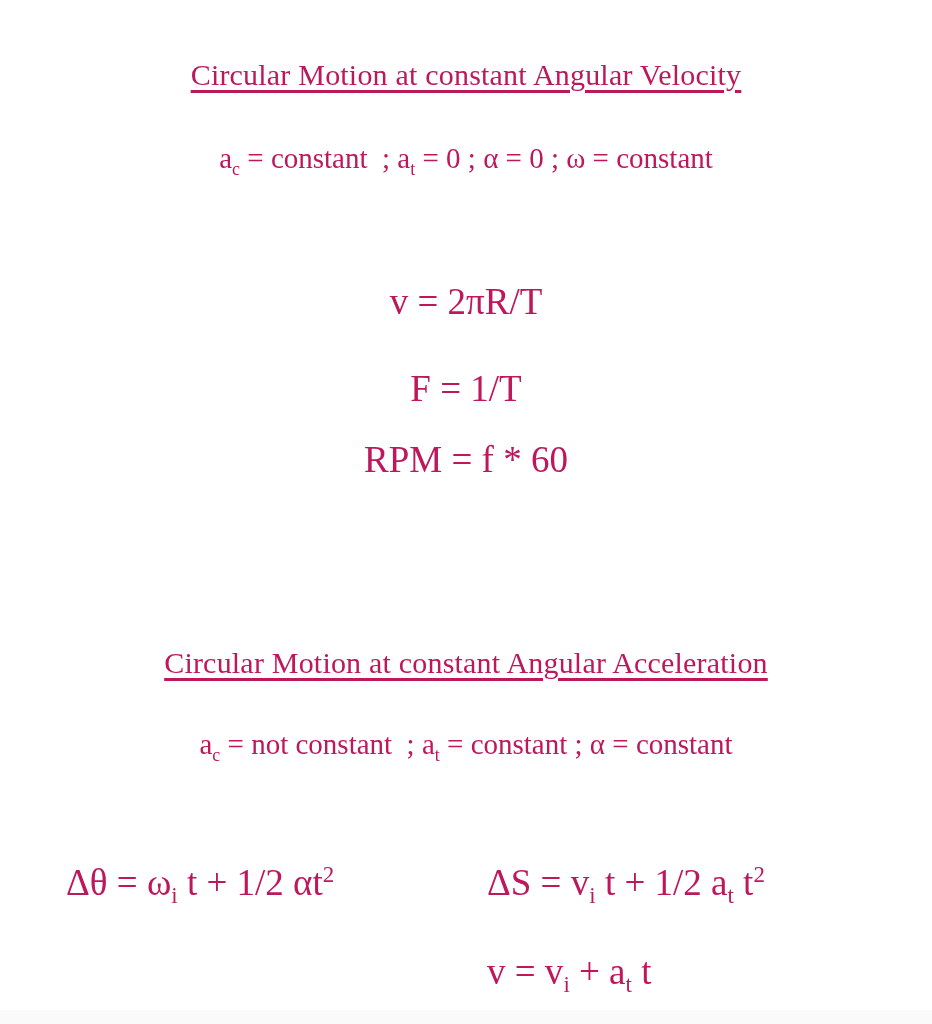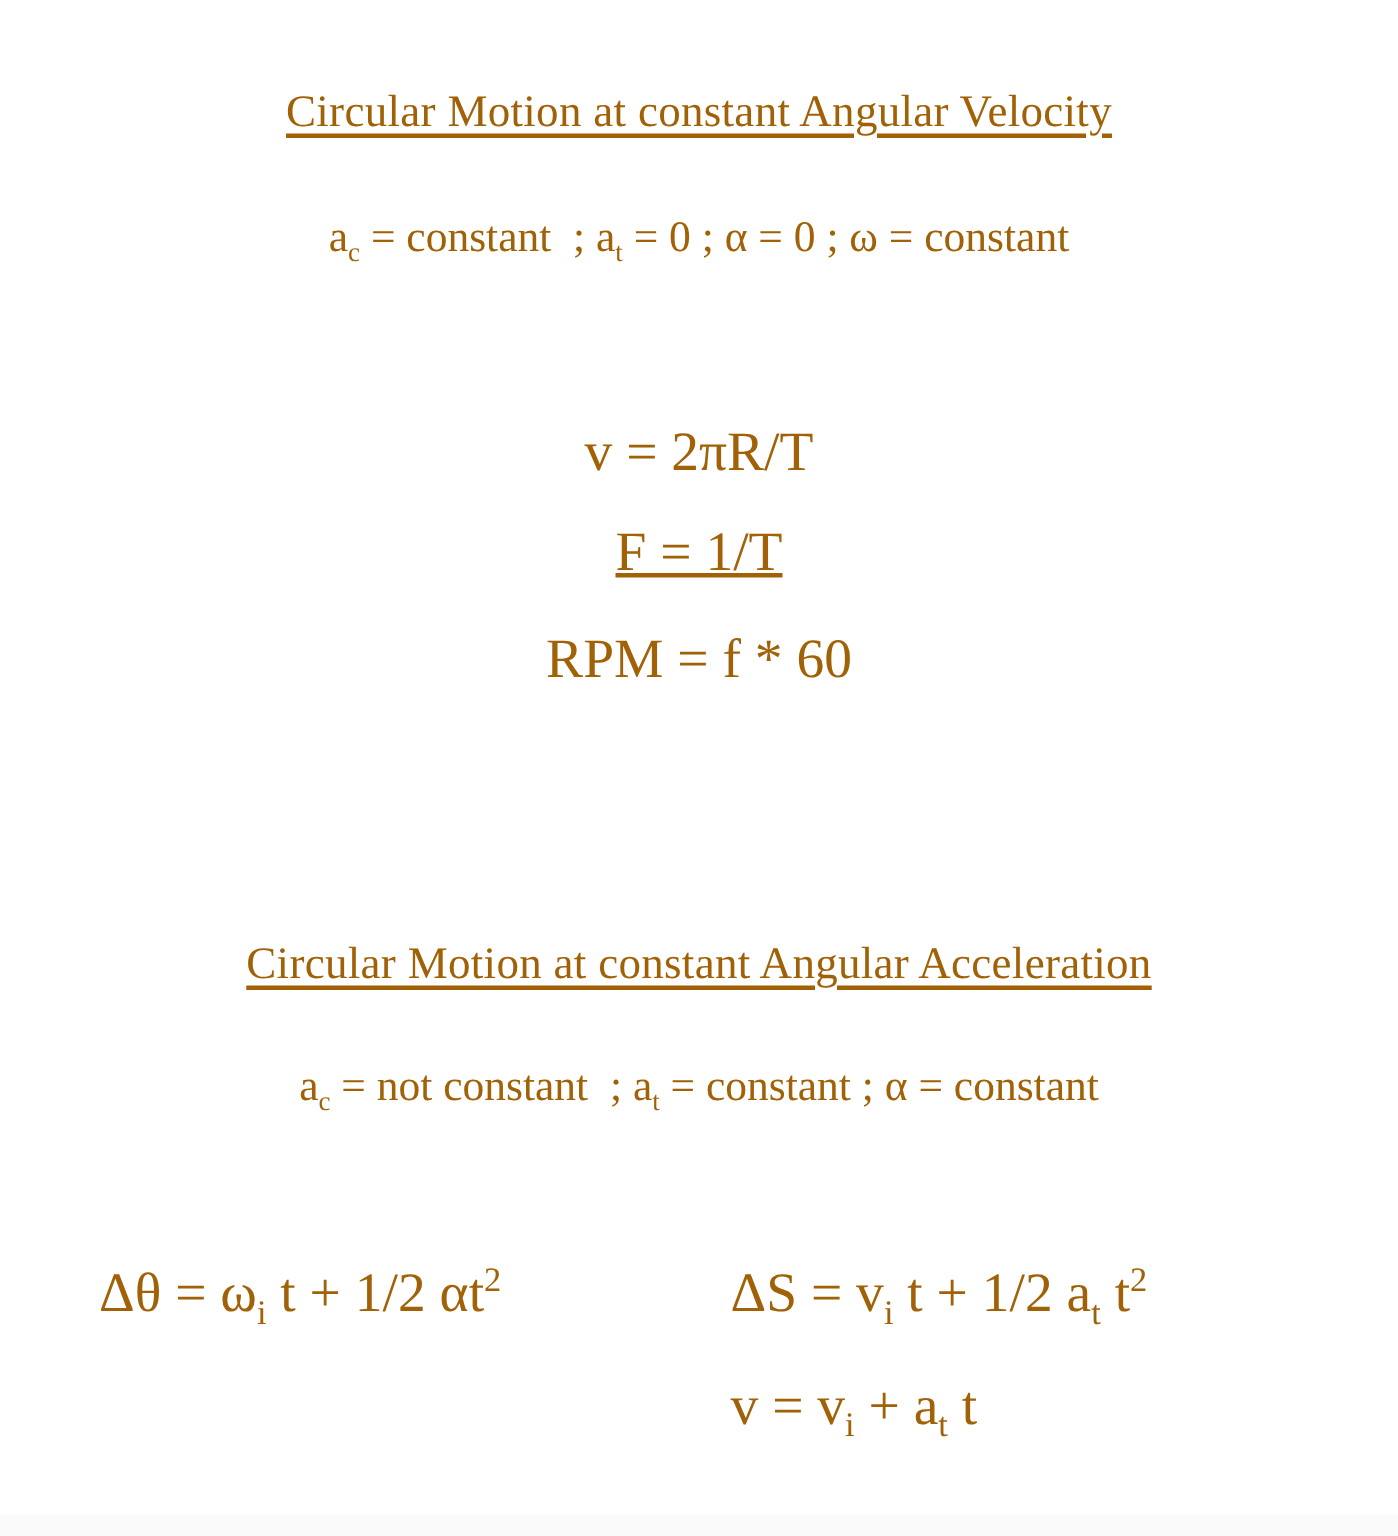--- a/index.html
+++ b/index.html
@@ -6,21 +6,21 @@
   html, body {
     font-family: "Liberation Serif", "DejaVu Serif", serif;
     background: #ffffff;
   }
   .page {
     position: relative;
     width: 932px;
     height: 1024px;
     background: #ffffff;
     overflow: hidden;
-    color: #a16207;
+    color: #be185d;
   }
   .content {
     padding-top: 52px;
   }
   .doc-title {
     font-size: 30px;
     font-weight: 400;
     text-align: center;
     text-decoration: underline;
     text-underline-offset: 5px;
@@ -40,35 +40,35 @@
     line-height: 0;
   }
   sup {
     font-size: 0.62em;
     line-height: 0;
   }
   
   .sec1-title { margin-top: 6px; }
   .sec1-conditions { margin-top: 50px; }
   .sec1-f1 { margin-top: 105px; }
-  .sec1-f2 { margin-top: 24px; text-decoration: underline; }
+  .sec1-f2 { margin-top: 44px; }
   .sec1-f3 { margin-top: 28px; }
   
   .sec2-title { margin-top: 165px; }
   .sec2-conditions { margin-top: 48px; }
   
   .formula-grid {
     margin-top: 100px;
     display: grid;
     grid-template-columns: 466px 466px;
   }
   .formula-col {
     display: flex;
     flex-direction: column;
-    gap: 32px;
+    gap: 46px;
   }
   .formula-col .formula-line {
     text-align: left;
   }
   .col-left { padding-left: 66px; }
   .col-right { padding-left: 21px; }
   .footer-strip {
     position: absolute;
     left: 0;
     bottom: 0;

